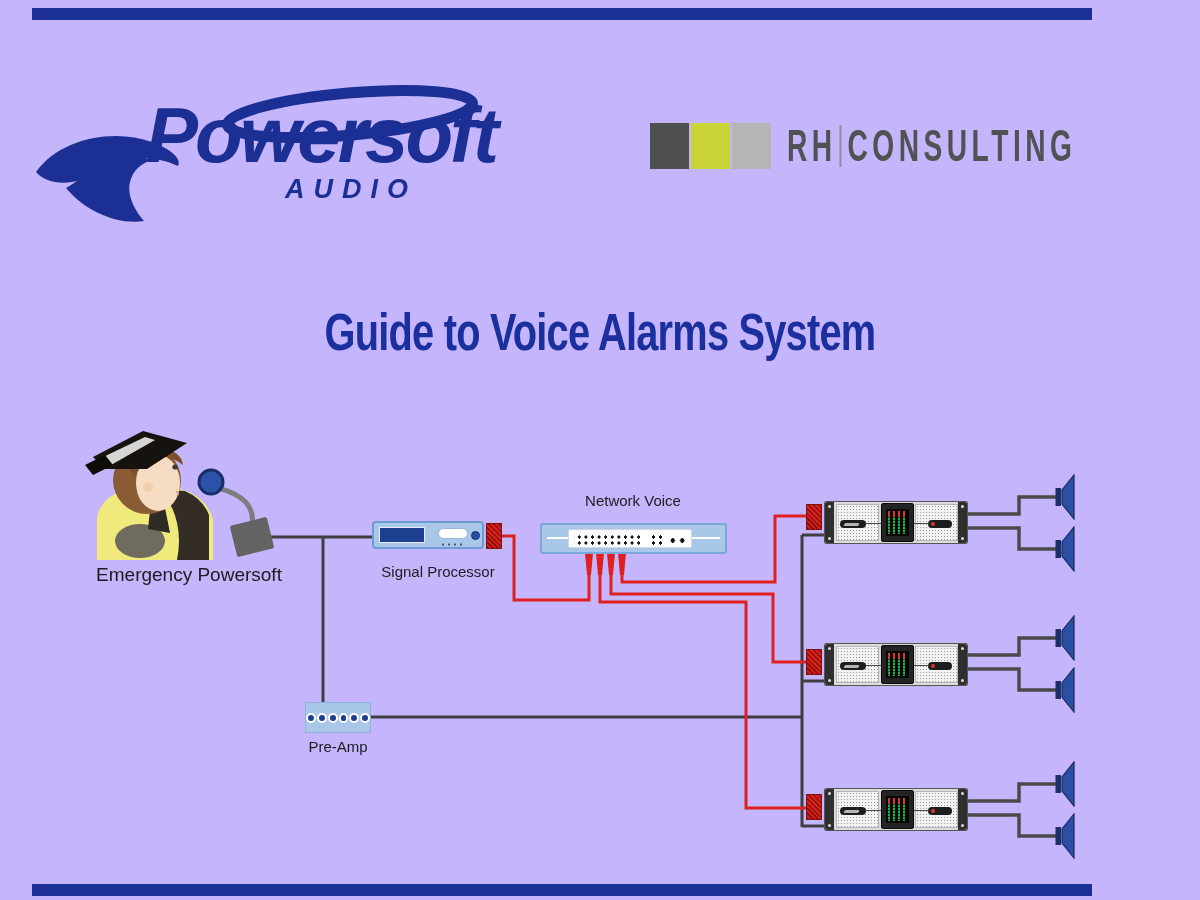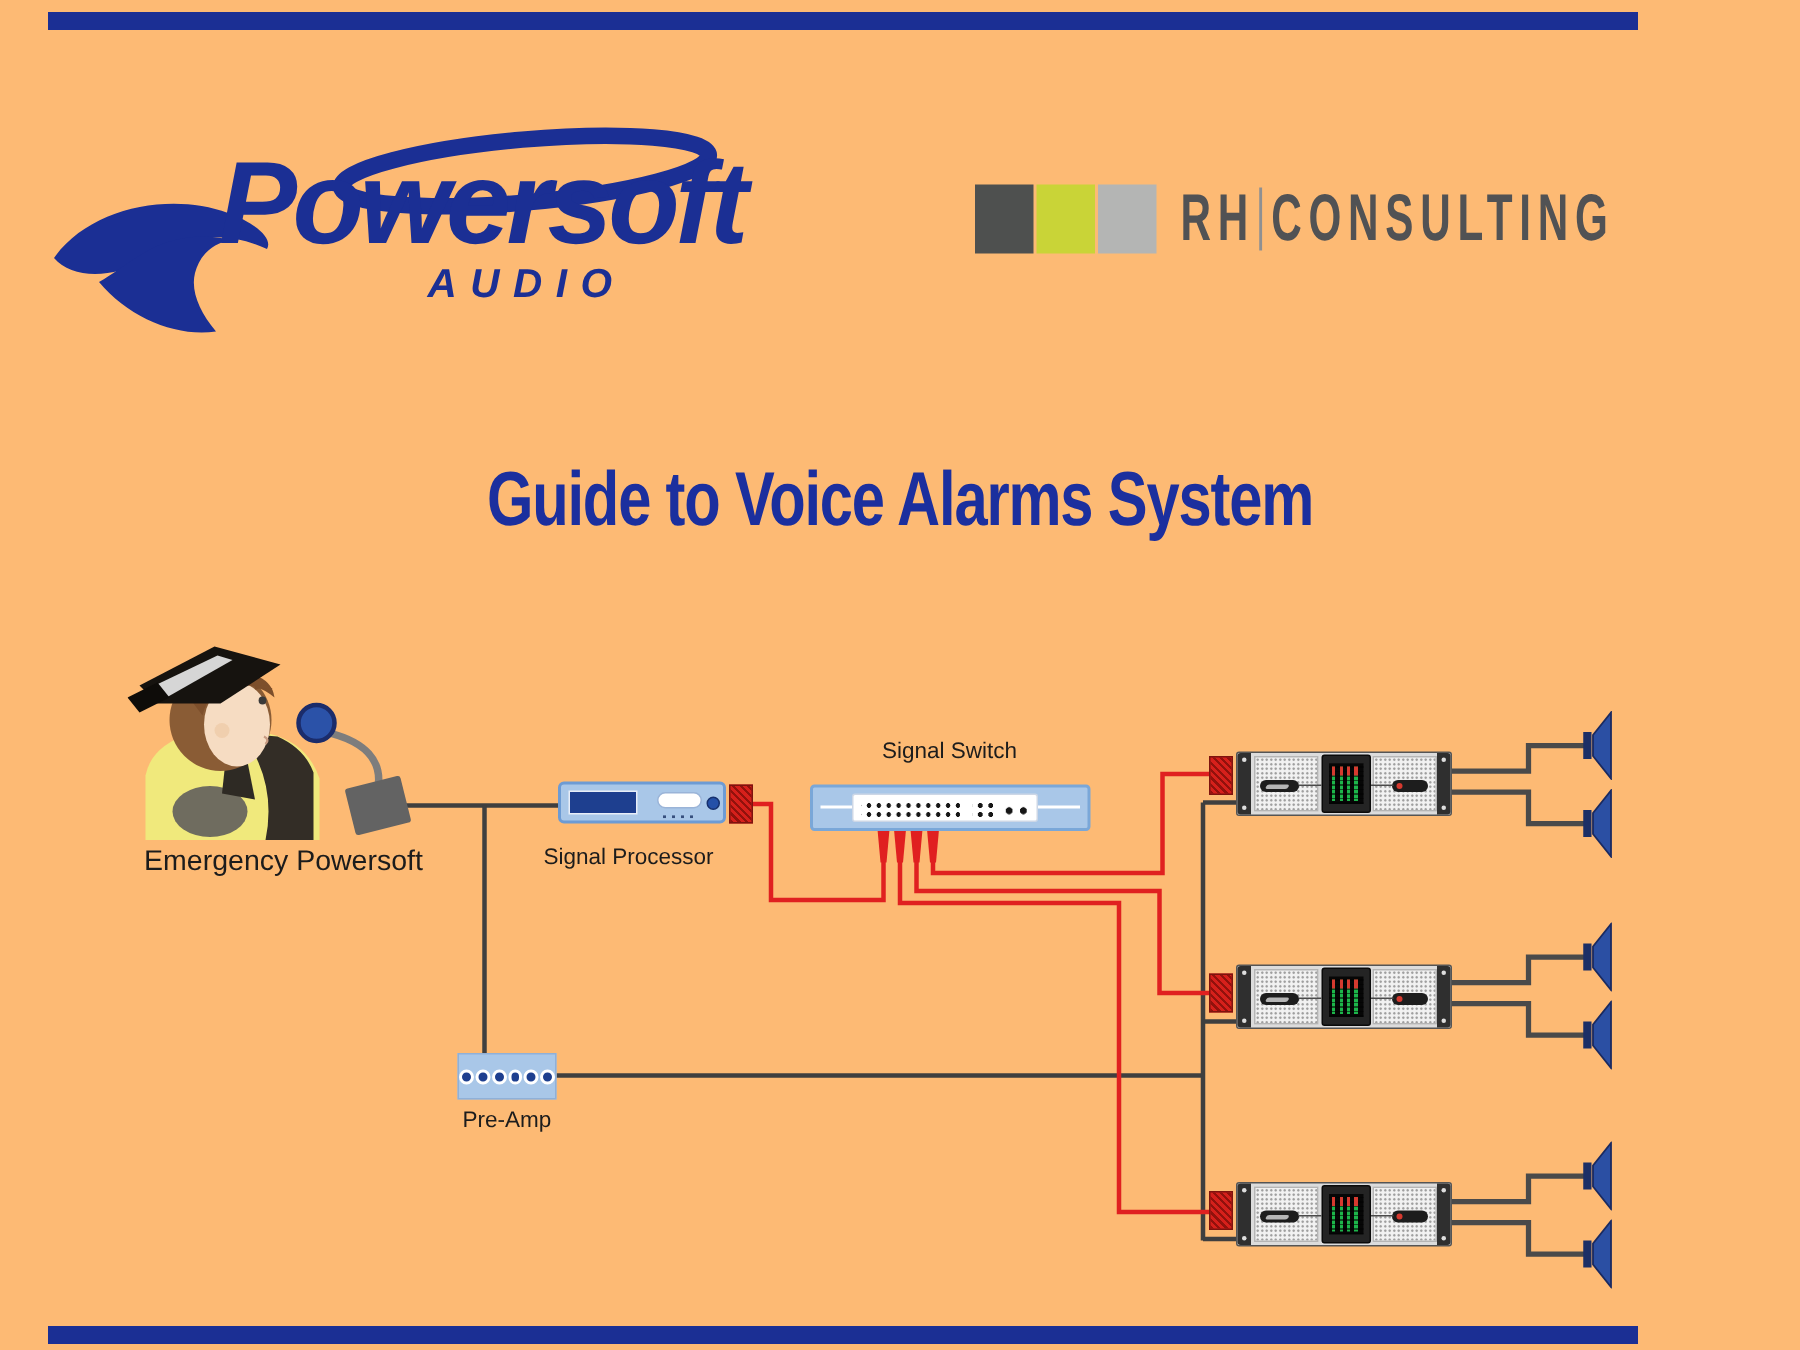--- a/index.html
+++ b/index.html
@@ -1,16 +1,16 @@
 <!DOCTYPE html>
 <html><head>
 <meta charset="utf-8">
 <style>
   html,body{margin:0;padding:0;background:#fff;}
-  #page{position:relative;width:1200px;height:900px;background:#fdba74;overflow:hidden;
+  #page{position:relative;width:1200px;height:900px;background:#c4b5fd;overflow:hidden;
         font-family:"Liberation Sans",sans-serif;}
   .bar{position:absolute;left:32px;width:1060px;height:12px;background:#1b2f94;}
   #bar-top{top:8px;} #bar-bottom{top:884px;}
 
   
   #powersoft-logo{position:absolute;left:30px;top:78px;width:520px;height:145px;}
   #rh-logo{position:absolute;left:650px;top:122px;height:48px;display:flex;align-items:center;}
   .rh-sq{width:39px;height:46px;margin-right:2px;}
   #rh-text{display:flex;align-items:center;margin-left:14px;transform:scaleX(.64);
            transform-origin:left center;white-space:nowrap;}
@@ -18,21 +18,21 @@
   #rh-divider{width:3px;height:42px;background:#8f9092;margin:0 10px 0 4px;}
 
   
   #title{position:absolute;left:0;top:303px;width:1200px;text-align:center;
          font-size:51px;font-weight:700;color:#1b2f9e;letter-spacing:-1px;
          transform:scaleX(.78);transform-origin:center;}
 
   
   .lbl{position:absolute;color:#1c1c1c;text-align:center;font-size:15px;}
   #lbl-mic{left:86px;top:564px;width:206px;font-size:19px;}
-  #lbl-sp{left:344px;top:563px;width:150px;}
+  #lbl-sp{left:363px;top:563px;width:150px;}
   #lbl-switch{left:558px;top:492px;width:150px;}
   #lbl-preamp{left:263px;top:738px;width:150px;}
 
   #wires{position:absolute;left:0;top:0;width:1200px;height:900px;}
 
   .device{position:absolute;background:#a9c7e8;box-sizing:border-box;}
   #signal-processor{left:372px;top:521px;width:112px;height:28px;border:2px solid #6d9bd4;border-radius:4px;}
   #sp-display{position:absolute;left:6px;top:5px;width:44px;height:14px;background:#1e3f8f;
               box-shadow:0 0 0 1px #e8eef8;}
   #sp-pill{position:absolute;left:64px;top:5px;width:30px;height:11px;background:#fff;
@@ -291,16 +291,16 @@
     <rect x="0.5" y="14" width="5.5" height="18" fill="#1c2f66"></rect>
     <polygon points="7,16 7,30 19,45 19,1" fill="#2b4fa3" stroke="#1a2a60" stroke-width="1.2"></polygon>
   </svg>
   <svg class="speaker" style="top:813px" viewBox="0 0 20 46">
     <rect x="0.5" y="14" width="5.5" height="18" fill="#1c2f66"></rect>
     <polygon points="7,16 7,30 19,45 19,1" fill="#2b4fa3" stroke="#1a2a60" stroke-width="1.2"></polygon>
   </svg>
 
   <div id="lbl-mic" class="lbl">Emergency Powersoft</div>
   <div id="lbl-sp" class="lbl">Signal Processor</div>
-  <div id="lbl-switch" class="lbl">Signal Switch</div>
+  <div id="lbl-switch" class="lbl">Network Voice</div>
   <div id="lbl-preamp" class="lbl">Pre-Amp</div>
 
 </div>
 
 </body></html>

